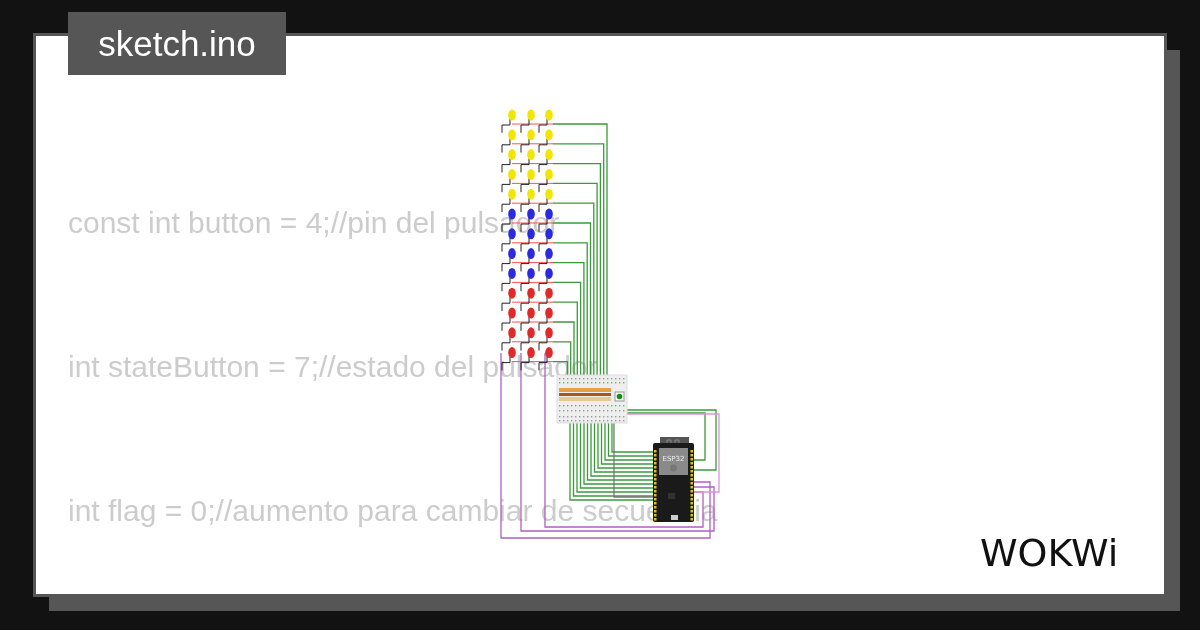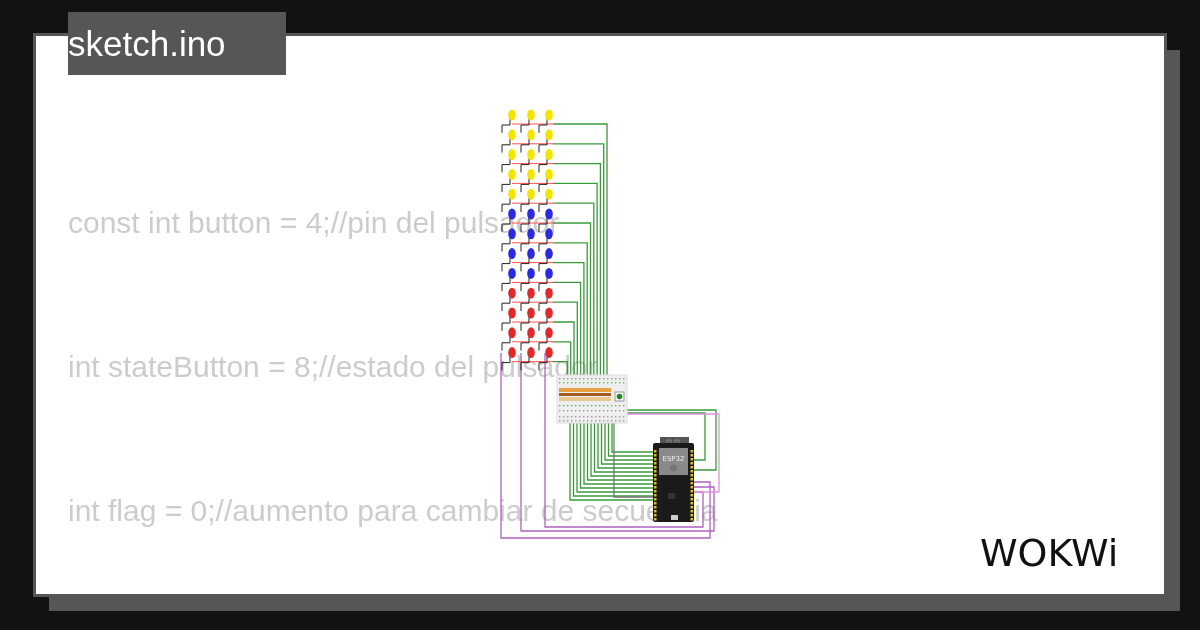--- a/index.html
+++ b/index.html
@@ -13,21 +13,21 @@
     background: #565656;
   }
   .card {
     position: absolute; left: 33px; top: 33px; width: 1128px; height: 558px;
     background: #ffffff; border: 3px solid #565656; box-sizing: content-box;
     overflow: hidden;
   }
   .tab {
     position: absolute; left: 68px; top: 12px; height: 63px; width: 218px;
     background: #565656; color: #ffffff;
-    font-size: 35px; line-height: 63px; 
+    font-size: 35px; line-height: 63px; text-align: center;
     font-family: "Liberation Sans", sans-serif; z-index: 5;
   }
   .code {
     position: absolute; left: 32px; top: 67px; margin: 0;
     color: #cccccc; font-size: 30px; line-height: 48px;
     font-family: "Liberation Sans", sans-serif; white-space: pre;
   }
   .code .line { display: block; height: 48px; }
   .diagram { position: absolute; left: 0; top: 0; width: 1200px; height: 630px; z-index: 3; pointer-events: none; }
   .diagram * { pointer-events: auto; }
@@ -35,21 +35,21 @@
     position: absolute; left: 978px; top: 530px; z-index: 6;
   }
 </style>
 </head>
 <body>
 
 <div class="card-shadow"></div>
 <div class="card">
   <div class="code">
     <span class="line">const int button = 4;//pin del pulsador</span>
-    <span class="line">int stateButton = 8;//estado del pulsador</span>
+    <span class="line">int stateButton = 7;//estado del pulsador</span>
     <span class="line">int flag = 0;//aumento para cambiar de secuencia</span>
     
     
     
     
     
     
     
     
   </div>

